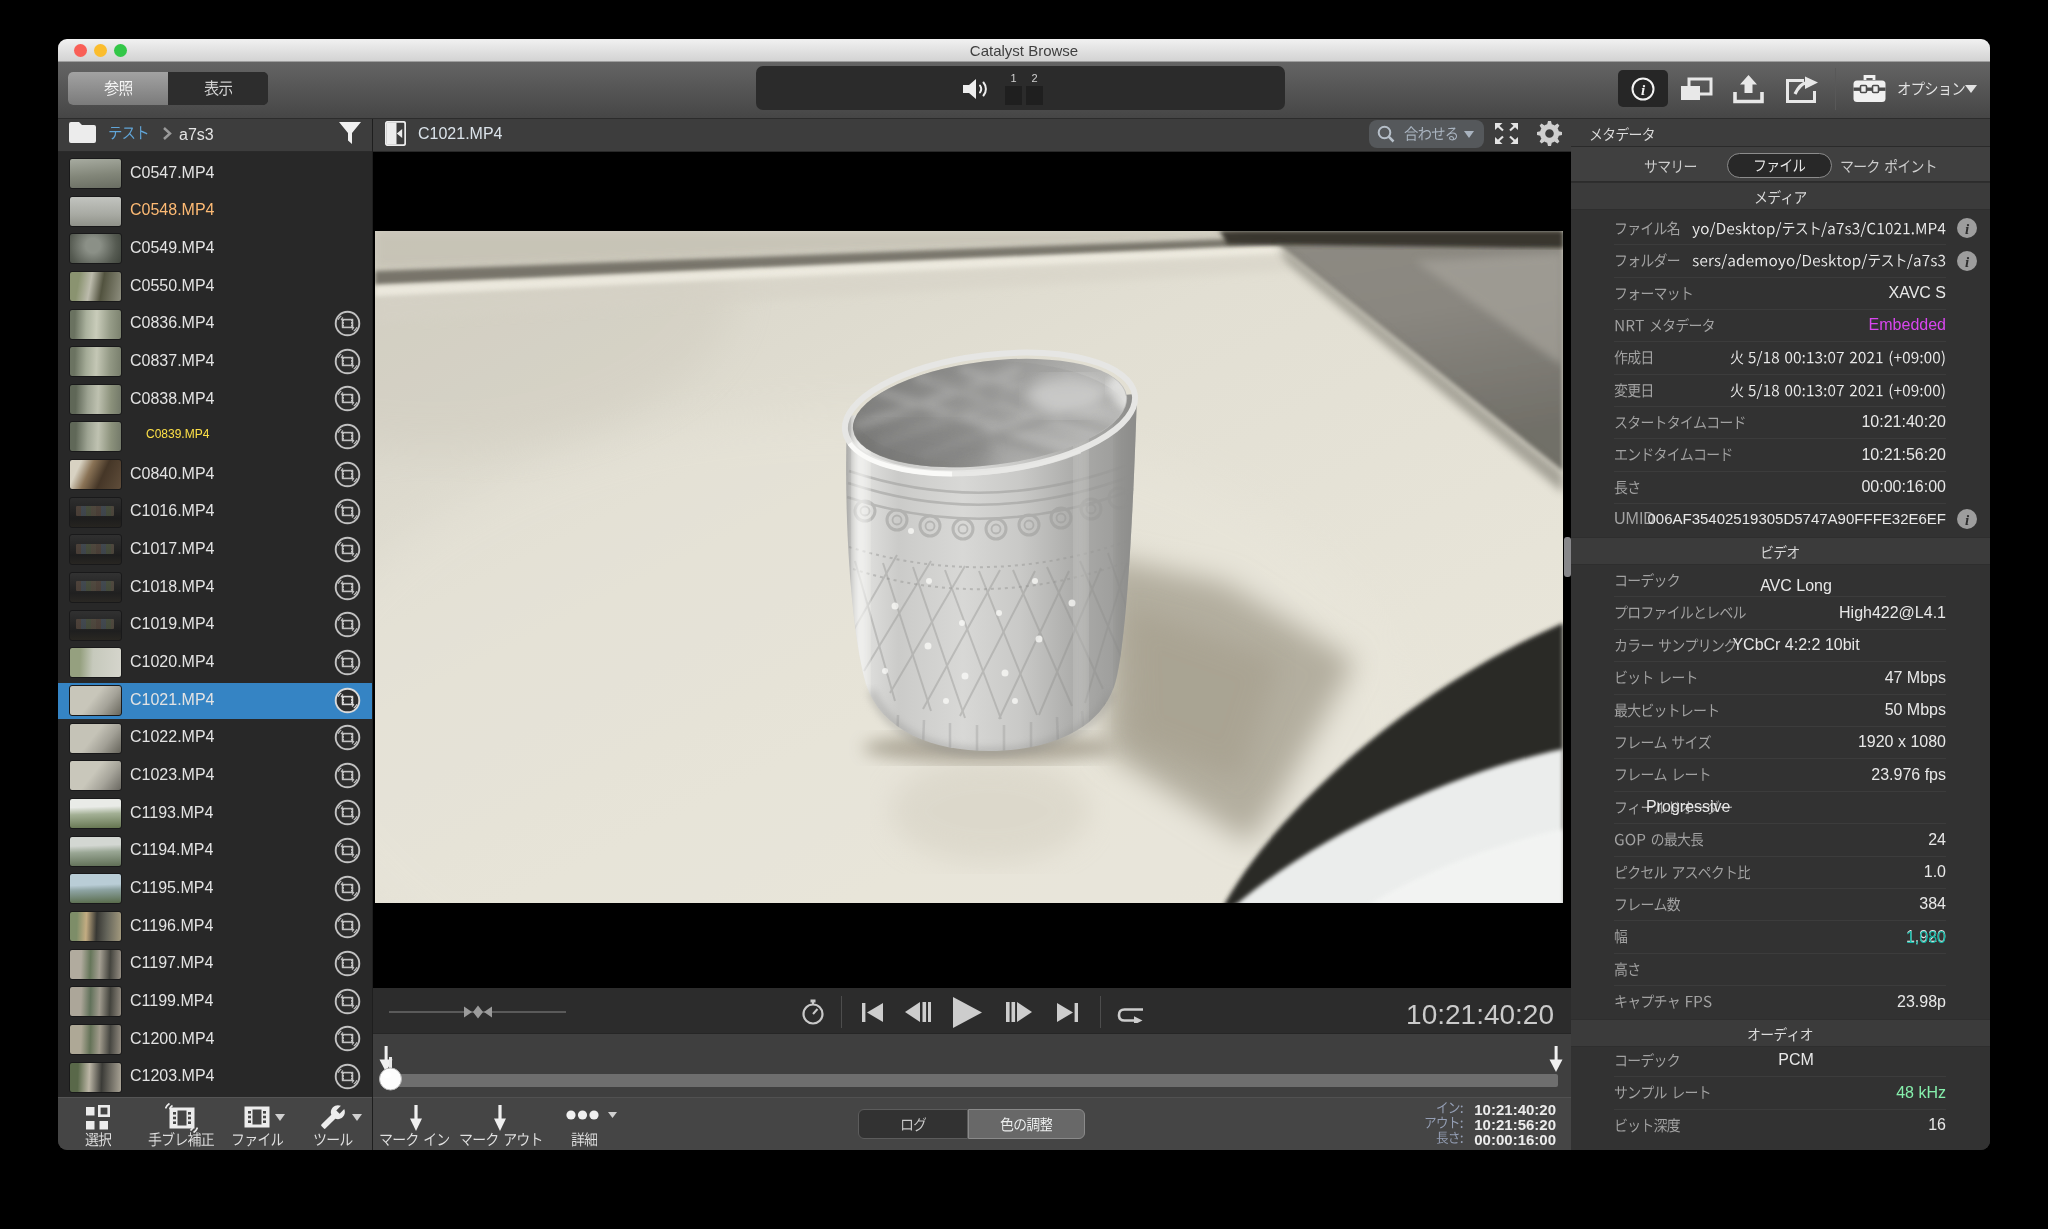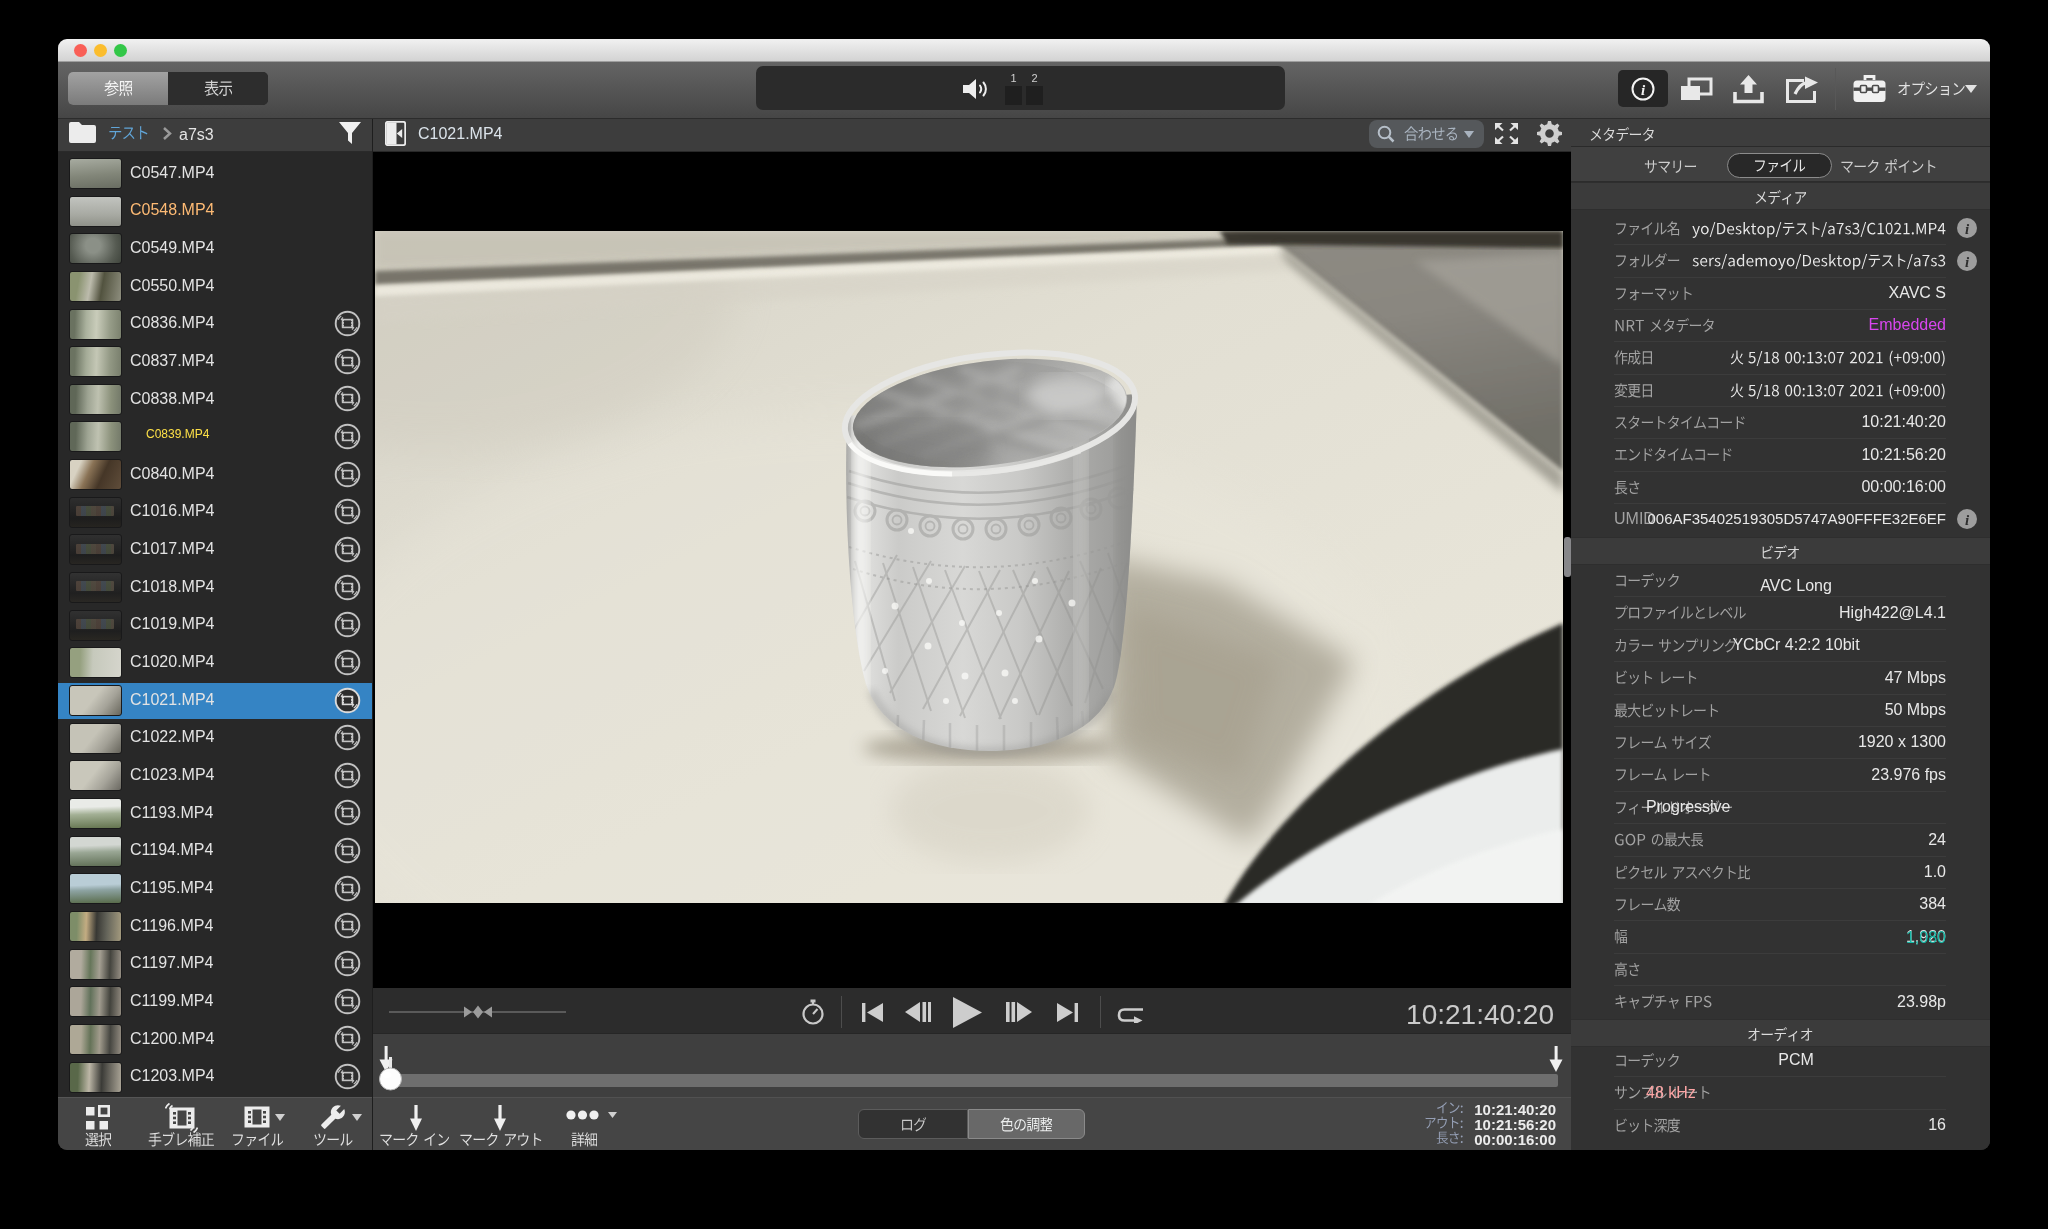--- a/index.html
+++ b/index.html
@@ -4,20 +4,21 @@
 html,body{width:2048px;height:1229px;background:#000;font-family:"Liberation Sans",sans-serif;overflow:hidden}
 .abs{position:absolute}
 #win{position:absolute;left:58px;top:39px;width:1932px;height:1111px;border-radius:9px;overflow:hidden;background:#323232}
 .tl{position:absolute;top:5px;width:13px;height:13px;border-radius:50%}
 </style></head><body>
 <div id="win">
     <div class="abs" style="left:0px;top:0px;width:1932px;height:23px;background:linear-gradient(#f1f1f1,#d3d3d3);border-bottom:1px solid #9e9e9e"></div>
     <div class="tl" style="left:16px;background:#f95f57"></div>
     <div class="tl" style="left:36px;background:#fbbd2e"></div>
     <div class="tl" style="left:56px;background:#33c748"></div>
+    <div class="abs" style="left:0px;top:3px;width:1932px;text-align:center;font-size:15px;color:#3f3f3f">Catalyst Browse</div>
     <div class="abs" style="left:0px;top:23px;width:1932px;height:57px;background:linear-gradient(#646464,#464646);border-bottom:1px solid #2c2c2c"></div>
     <div class="abs" style="left:10px;top:33px;width:200px;height:33px;border-radius:5px;overflow:hidden;border:1px solid #2b2b2b"></div>
     <div class="abs" style="left:10px;top:33px;width:100px;height:33px;background:linear-gradient(#a2a2a2,#7b7b7b);border-radius:5px 0 0 5px"></div>
     <div class="abs" style="left:110px;top:33px;width:100px;height:33px;background:#2d2d2d;border-radius:0 5px 5px 0"></div>
     <svg style="position:absolute;left:45.5px;top:40.4px" width="28.9" height="20.7" viewBox="0 -15.6 28.9 20.7">
       <path fill="#f6f6f6" d="M8.1 -6.9C7.1 -6 5.3 -5.3 3.8 -4.9C4.1 -4.7 4.3 -4.3 4.5 -4.1C6 -4.6 7.8 -5.4 9 -6.4ZM9.7 -4.9C8.4 -3.7 5.9 -2.8 3.7 -2.4C4 -2.1 4.2 -1.7 4.4 -1.4C6.7 -2 9.1 -3 10.6 -4.4ZM11.7 -2.9C10 -1.1 6.6 -0.1 2.9 0.4C3.1 0.7 3.3 1.1 3.4 1.5C7.3 0.9 10.8 -0.3 12.7 -2.4ZM0.8 -8.8V-7.7H4.6C3.4 -6.2 2 -5.1 0.3 -4.3C0.6 -4.1 1 -3.6 1.1 -3.3C3 -4.3 4.7 -5.7 6 -7.7H9.4C10.5 -5.9 12.4 -4.2 14.1 -3.4C14.3 -3.7 14.6 -4.1 14.9 -4.4C13.3 -5 11.7 -6.3 10.7 -7.7H14.5V-8.8H6.6C6.9 -9.3 7.1 -9.8 7.3 -10.3L12.1 -10.5C12.5 -10.1 12.9 -9.7 13.1 -9.4L14.1 -10.1C13.3 -11.1 11.6 -12.6 10.2 -13.6L9.3 -13C9.8 -12.5 10.4 -12.1 11 -11.6L5.2 -11.4C5.8 -12.2 6.4 -13.1 6.9 -13.9L5.6 -14.3C5.2 -13.4 4.5 -12.3 3.9 -11.4L1.4 -11.3L1.5 -10.2L6.1 -10.3C5.9 -9.8 5.6 -9.2 5.3 -8.8Z M22.5 -6.9H27V-4.3H22.5ZM21.5 -8V-3.3H28.1V-8ZM19.7 -2.1C19.8 -1 20 0.4 20 1.3L21.1 1.1C21.1 0.3 20.9 -1.2 20.7 -2.2ZM22.9 -2.2C23.3 -1.1 23.7 0.4 23.9 1.3L25 1C24.8 0.1 24.4 -1.3 24 -2.4ZM26 -2.3C26.8 -1.1 27.6 0.4 28 1.4L29.1 0.9C28.7 -0.1 27.8 -1.6 27.1 -2.7ZM17.1 -2.6C16.6 -1.4 15.8 0.1 15.1 0.9L16.2 1.4C16.9 0.5 17.7 -1 18.2 -2.3ZM17 -12.4H19.3V-9.4H17ZM17 -5V-8.3H19.3V-5ZM15.9 -13.5V-2.9H17V-3.8H20.3V-13.5ZM21 -13.6V-12.4H23.6C23.2 -10.9 22.5 -9.8 20.5 -9.2C20.7 -9 21 -8.5 21.2 -8.2C23.5 -9 24.3 -10.4 24.7 -12.4H27.4C27.3 -10.8 27.2 -10.2 27 -9.9C26.9 -9.8 26.8 -9.8 26.6 -9.8C26.3 -9.8 25.7 -9.8 25 -9.9C25.2 -9.6 25.3 -9.1 25.3 -8.8C26 -8.8 26.7 -8.8 27 -8.8C27.4 -8.8 27.7 -8.9 27.9 -9.2C28.3 -9.6 28.4 -10.6 28.6 -13.1C28.6 -13.3 28.6 -13.6 28.6 -13.6Z"></path>
     </svg>
     <svg style="position:absolute;left:145.6px;top:40.4px" width="28.9" height="20.7" viewBox="0 -15.6 28.9 20.7">
       <path fill="#d4d4d4" d="M2.1 0.2 2.5 1.4C4.3 0.9 7 0.1 9.4 -0.6L9.3 -1.7L5.4 -0.7V-4.6C6.3 -5.2 7.1 -5.9 7.7 -6.6C8.8 -2.7 10.8 0.1 14 1.3C14.2 1 14.6 0.4 14.8 0.2C13.1 -0.4 11.7 -1.4 10.7 -2.8C11.7 -3.5 13 -4.4 13.9 -5.3L13 -6.1C12.3 -5.3 11.1 -4.4 10.1 -3.7C9.6 -4.5 9.1 -5.5 8.8 -6.6H14.3V-7.8H8.2V-9.3H13.2V-10.4H8.2V-11.7H13.8V-12.9H8.2V-14.3H7V-12.9H1.5V-11.7H7V-10.4H2.2V-9.3H7V-7.8H1V-6.6H6.3C4.8 -5.2 2.4 -4 0.4 -3.3C0.7 -3.1 1 -2.6 1.2 -2.3C2.2 -2.7 3.3 -3.2 4.3 -3.8V-0.4Z M18 -6C17.4 -4 16.2 -2.2 15 -1C15.3 -0.8 15.8 -0.4 16 -0.2C17.2 -1.5 18.5 -3.5 19.2 -5.6ZM24.9 -5.4C26 -3.8 27.2 -1.6 27.6 -0.2L28.7 -0.7C28.3 -2.2 27.1 -4.3 26 -5.9ZM16.7 -13V-11.8H27.5V-13ZM15.4 -8.9V-7.6H21.5V-0.3C21.5 -0.1 21.4 0 21.1 0C20.8 0.1 19.8 0.1 18.8 0C19 0.4 19.2 1 19.2 1.3C20.6 1.3 21.5 1.3 22 1.1C22.6 0.9 22.7 0.5 22.7 -0.3V-7.6H28.8V-8.9Z"></path>
     </svg>
@@ -714,21 +715,21 @@
     <div class="abs" style="left:1588px;top:629.5px;width:300px;text-align:right;font-size:16px;color:#e8e8e8">47 Mbps</div>
     <div class="abs" style="left:1556px;top:655px;width:332px;height:1px;background:#3c3c3c"></div>
     <svg style="position:absolute;left:1556.0px;top:662.6px" width="105.4" height="18.9" viewBox="0 -14.3 105.4 18.9">
       <path fill="#a2a2a2" d="M3.5 -9.8H10.5V-8.7H3.5ZM3.5 -11.7H10.5V-10.6H3.5ZM2.5 -12.5V-7.9H11.5V-12.5ZM5.5 -6.1V-5H3V-6.1ZM0.7 -0.7 0.8 0.4 5.5 -0.3V1.2H6.5V0.3C6.7 0.5 7 0.9 7.1 1.1C8.1 0.8 9 0.2 9.9 -0.5C10.7 0.3 11.7 0.9 12.8 1.2C12.9 1 13.2 0.5 13.4 0.3C12.3 0 11.4 -0.5 10.6 -1.2C11.5 -2.1 12.2 -3.4 12.7 -4.9L12 -5.2L11.8 -5.1H7V-4.2H8.2L7.6 -4C8 -2.9 8.5 -2 9.2 -1.2C8.4 -0.6 7.4 -0.1 6.5 0.2V-6.1H13.1V-7.1H0.8V-6.1H2V-0.8ZM8.5 -4.2H11.4C11 -3.3 10.5 -2.5 9.9 -1.9C9.3 -2.5 8.8 -3.3 8.5 -4.2ZM5.5 -4.1V-3.1H3V-4.1ZM5.5 -2.2V-1.3L3 -0.9V-2.2Z M19.6 -13C19.6 -11.8 19.6 -10.2 19.4 -8.6H14V-7.4H19.2C18.7 -4.4 17.3 -1.4 13.8 0.2C14.1 0.5 14.4 0.9 14.6 1.2C18 -0.5 19.5 -3.5 20.2 -6.5C21.3 -3 23.1 -0.2 25.8 1.2C25.9 0.9 26.3 0.4 26.5 0.1C23.8 -1.1 22 -4 21 -7.4H26.3V-8.6H20.5C20.7 -10.2 20.7 -11.7 20.7 -13Z M36.5 -12.2 35.8 -11.8C36.1 -11.2 36.6 -10.3 36.9 -9.6L37.6 -10C37.4 -10.6 36.9 -11.6 36.5 -12.2ZM38 -12.8 37.3 -12.4C37.7 -11.8 38.2 -11 38.5 -10.3L39.2 -10.7C38.9 -11.2 38.4 -12.2 38 -12.8ZM30.2 -11.6H28.9C29 -11.3 29 -10.7 29 -10.4C29 -9.5 29 -3.3 29 -1.8C29 -0.6 29.6 -0 30.7 0.2C31.3 0.3 32.1 0.3 32.9 0.3C34.5 0.3 36.5 0.2 37.8 0V-1.4C36.6 -1.1 34.5 -0.9 33 -0.9C32.3 -0.9 31.6 -1 31.1 -1C30.5 -1.2 30.2 -1.4 30.2 -2.2V-5.6C31.9 -6.1 34.3 -6.9 35.9 -7.6C36.3 -7.8 36.8 -8 37.2 -8.2L36.7 -9.5C36.3 -9.2 35.9 -9 35.5 -8.8C34 -8.1 31.8 -7.3 30.2 -6.9V-10.4C30.2 -10.8 30.2 -11.3 30.2 -11.6Z M46.3 -8.9 45.2 -8.5C45.5 -7.8 46.2 -5.9 46.3 -5.2L47.4 -5.6C47.2 -6.3 46.5 -8.3 46.3 -8.9ZM51.3 -8.1 50.1 -8.5C49.9 -6.5 49.2 -4.5 48.2 -3.2C47 -1.6 45.3 -0.4 43.7 0.1L44.6 1.2C46.1 0.5 47.8 -0.7 49.1 -2.5C50.1 -3.9 50.7 -5.6 51.1 -7.3C51.2 -7.5 51.2 -7.7 51.3 -8.1ZM43 -8.2 42 -7.7C42.3 -7.2 43 -5 43.2 -4.2L44.3 -4.7C44 -5.5 43.3 -7.5 43 -8.2Z M57.4 -1.4C57.4 -0.8 57.4 -0 57.3 0.5H58.7C58.6 -0 58.6 -0.9 58.6 -1.4L58.6 -6.5C60.1 -5.9 62.5 -4.9 64 -4L64.5 -5.3C63.1 -6.1 60.4 -7.2 58.6 -7.9V-10.4C58.6 -10.8 58.6 -11.5 58.7 -12H57.3C57.4 -11.5 57.4 -10.8 57.4 -10.4C57.4 -9.1 57.4 -2.2 57.4 -1.4Z M69 -0.5 69.8 0.3C70 0.1 70.2 0 70.4 0C73.8 -1.1 76.7 -3 78.5 -5.5L77.9 -6.6C76.2 -4.1 72.9 -2.1 70.3 -1.3C70.3 -2.1 70.3 -8.6 70.3 -10.1C70.3 -10.6 70.3 -11.1 70.4 -11.5H69C69 -11.2 69.1 -10.5 69.1 -10.1C69.1 -8.6 69.1 -2.2 69.1 -1.3C69.1 -0.9 69.1 -0.7 69 -0.5Z M80.5 -6.7V-5.2C80.9 -5.2 81.6 -5.3 82.4 -5.3C83.5 -5.3 89 -5.3 90.1 -5.3C90.7 -5.3 91.3 -5.2 91.6 -5.2V-6.7C91.3 -6.7 90.8 -6.6 90.1 -6.6C89 -6.6 83.4 -6.6 82.4 -6.6C81.6 -6.6 80.9 -6.7 80.5 -6.7Z M96.9 -1.4C96.9 -0.8 96.9 -0 96.8 0.5H98.2C98.1 -0 98.1 -0.9 98.1 -1.4L98.1 -6.5C99.6 -5.9 102 -4.9 103.6 -4L104 -5.3C102.6 -6.1 99.9 -7.2 98.1 -7.9V-10.4C98.1 -10.8 98.1 -11.5 98.2 -12H96.8C96.9 -11.5 96.9 -10.8 96.9 -10.4C96.9 -9.1 96.9 -2.2 96.9 -1.4Z"></path>
     </svg>
     <div class="abs" style="left:1588px;top:661.9px;width:300px;text-align:right;font-size:16px;color:#e8e8e8">50 Mbps</div>
     <div class="abs" style="left:1556px;top:687px;width:332px;height:1px;background:#3c3c3c"></div>
     <svg style="position:absolute;left:1556.0px;top:695.0px" width="96.9" height="18.9" viewBox="0 -14.3 96.9 18.9">
       <path fill="#a2a2a2" d="M12 -10.3 11.2 -10.9C10.9 -10.8 10.6 -10.8 10.4 -10.8C9.8 -10.8 4.2 -10.8 3.4 -10.8C3 -10.8 2.4 -10.9 2 -10.9V-9.6C2.4 -9.6 2.9 -9.6 3.4 -9.6C4.2 -9.6 9.7 -9.6 10.5 -9.6C10.4 -8.1 9.7 -6 8.7 -4.6C7.5 -2.9 6 -1.6 3.3 -0.8L4.2 0.3C6.8 -0.6 8.5 -2 9.7 -3.8C10.8 -5.4 11.5 -7.9 11.8 -9.5C11.9 -9.8 11.9 -10.1 12 -10.3Z M16.3 -0.5 17.1 0.3C17.3 0.1 17.5 0 17.7 0C21.1 -1.1 24 -3 25.8 -5.5L25.2 -6.6C23.5 -4.1 20.2 -2.1 17.6 -1.3C17.6 -2.1 17.6 -8.6 17.6 -10.1C17.6 -10.6 17.6 -11.1 17.7 -11.5H16.3C16.3 -11.2 16.4 -10.5 16.4 -10.1C16.4 -8.6 16.4 -2.2 16.4 -1.3C16.4 -0.9 16.4 -0.7 16.3 -0.5Z M27.8 -6.7V-5.2C28.2 -5.2 28.9 -5.3 29.7 -5.3C30.8 -5.3 36.3 -5.3 37.4 -5.3C38 -5.3 38.6 -5.2 38.9 -5.2V-6.7C38.6 -6.7 38.1 -6.6 37.4 -6.6C36.3 -6.6 30.7 -6.6 29.7 -6.6C28.9 -6.6 28.2 -6.7 27.8 -6.7Z M41.9 -1.7C41.5 -1.7 41 -1.7 40.6 -1.7L40.8 -0.3C41.2 -0.3 41.6 -0.4 41.9 -0.4C43.8 -0.6 48.5 -1.2 50.6 -1.5C50.9 -0.7 51.2 -0 51.4 0.5L52.6 -0.1C52 -1.7 50.4 -4.8 49.5 -6.4L48.4 -5.8C48.9 -5.1 49.6 -3.9 50.1 -2.7C48.6 -2.4 45.9 -2.1 43.8 -1.9C44.5 -3.9 45.9 -8.7 46.3 -10.1C46.5 -10.8 46.7 -11.2 46.8 -11.6L45.4 -11.9C45.4 -11.5 45.3 -11.1 45.1 -10.4C44.8 -8.9 43.3 -3.9 42.6 -1.8Z M58.3 -9V-7.6C58.5 -7.6 59.1 -7.7 59.7 -7.7H61.2V-5.2C61.2 -4.6 61.1 -3.9 61.1 -3.8H62.4C62.3 -3.9 62.3 -4.6 62.3 -5.2V-7.7H66.3V-7C66.3 -2.7 65 -1.3 62.5 -0.3L63.4 0.7C66.6 -0.9 67.4 -3 67.4 -7.1V-7.7H68.9C69.5 -7.7 70.1 -7.6 70.2 -7.6V-8.9C70 -8.9 69.5 -8.9 68.9 -8.9H67.4V-10.8C67.4 -11.4 67.4 -11.9 67.5 -12.1H66.2C66.2 -11.9 66.3 -11.4 66.3 -10.8V-8.9H62.3V-10.8C62.3 -11.4 62.4 -11.8 62.4 -12H61.1C61.2 -11.6 61.2 -11.2 61.2 -10.8V-8.9H59.7C59.1 -8.9 58.4 -8.9 58.3 -9Z M71.7 -5.6 72.3 -4.4C74.2 -5.1 76.1 -6 77.6 -6.9V-1.2C77.6 -0.6 77.6 0.2 77.5 0.5H78.9C78.8 0.2 78.8 -0.6 78.8 -1.2V-7.7C80.2 -8.8 81.5 -10 82.6 -11.2L81.6 -12.1C80.7 -10.8 79.3 -9.5 77.8 -8.5C76.3 -7.4 74.1 -6.3 71.7 -5.6Z M94.3 -12.6 93.5 -12.3C93.9 -11.7 94.4 -10.7 94.6 -10.1L95.4 -10.5C95.1 -11.1 94.6 -12 94.3 -12.6ZM95.8 -13.2 95.1 -12.8C95.5 -12.2 95.9 -11.3 96.3 -10.7L97 -11.1C96.7 -11.6 96.2 -12.6 95.8 -13.2ZM94.6 -10.1 93.9 -10.7C93.6 -10.6 93.3 -10.6 92.8 -10.6C92.3 -10.6 88 -10.6 87.4 -10.6C87 -10.6 86.2 -10.6 86 -10.7V-9.3C86.2 -9.3 87 -9.3 87.4 -9.3C87.9 -9.3 92.4 -9.3 92.9 -9.3C92.5 -8.1 91.5 -6.2 90.6 -5C89.1 -3.2 87.1 -1.4 84.8 -0.4L85.7 0.6C87.8 -0.4 89.7 -2.1 91.1 -3.9C92.6 -2.5 94.1 -0.7 95 0.7L96 -0.2C95.1 -1.5 93.4 -3.5 91.9 -4.9C92.9 -6.3 93.8 -8.1 94.2 -9.4C94.3 -9.6 94.5 -10 94.6 -10.1Z"></path>
     </svg>
-    <div class="abs" style="left:1588px;top:694.3px;width:300px;text-align:right;font-size:16px;color:#e8e8e8">1920 x 1300</div>
+    <div class="abs" style="left:1588px;top:694.3px;width:300px;text-align:right;font-size:16px;color:#e8e8e8">1920 x 1080</div>
     <div class="abs" style="left:1556px;top:719px;width:332px;height:1px;background:#3c3c3c"></div>
     <svg style="position:absolute;left:1556.0px;top:727.4px" width="96.9" height="18.9" viewBox="0 -14.3 96.9 18.9">
       <path fill="#a2a2a2" d="M12 -10.3 11.2 -10.9C10.9 -10.8 10.6 -10.8 10.4 -10.8C9.8 -10.8 4.2 -10.8 3.4 -10.8C3 -10.8 2.4 -10.9 2 -10.9V-9.6C2.4 -9.6 2.9 -9.6 3.4 -9.6C4.2 -9.6 9.7 -9.6 10.5 -9.6C10.4 -8.1 9.7 -6 8.7 -4.6C7.5 -2.9 6 -1.6 3.3 -0.8L4.2 0.3C6.8 -0.6 8.5 -2 9.7 -3.8C10.8 -5.4 11.5 -7.9 11.8 -9.5C11.9 -9.8 11.9 -10.1 12 -10.3Z M16.3 -0.5 17.1 0.3C17.3 0.1 17.5 0 17.7 0C21.1 -1.1 24 -3 25.8 -5.5L25.2 -6.6C23.5 -4.1 20.2 -2.1 17.6 -1.3C17.6 -2.1 17.6 -8.6 17.6 -10.1C17.6 -10.6 17.6 -11.1 17.7 -11.5H16.3C16.3 -11.2 16.4 -10.5 16.4 -10.1C16.4 -8.6 16.4 -2.2 16.4 -1.3C16.4 -0.9 16.4 -0.7 16.3 -0.5Z M27.8 -6.7V-5.2C28.2 -5.2 28.9 -5.3 29.7 -5.3C30.8 -5.3 36.3 -5.3 37.4 -5.3C38 -5.3 38.6 -5.2 38.9 -5.2V-6.7C38.6 -6.7 38.1 -6.6 37.4 -6.6C36.3 -6.6 30.7 -6.6 29.7 -6.6C28.9 -6.6 28.2 -6.7 27.8 -6.7Z M41.9 -1.7C41.5 -1.7 41 -1.7 40.6 -1.7L40.8 -0.3C41.2 -0.3 41.6 -0.4 41.9 -0.4C43.8 -0.6 48.5 -1.2 50.6 -1.5C50.9 -0.7 51.2 -0 51.4 0.5L52.6 -0.1C52 -1.7 50.4 -4.8 49.5 -6.4L48.4 -5.8C48.9 -5.1 49.6 -3.9 50.1 -2.7C48.6 -2.4 45.9 -2.1 43.8 -1.9C44.5 -3.9 45.9 -8.7 46.3 -10.1C46.5 -10.8 46.7 -11.2 46.8 -11.6L45.4 -11.9C45.4 -11.5 45.3 -11.1 45.1 -10.4C44.8 -8.9 43.3 -3.9 42.6 -1.8Z M60.4 -0.5 61.3 0.3C61.5 0.1 61.7 0 61.8 0C65.3 -1.1 68.2 -3 70 -5.5L69.4 -6.6C67.6 -4.1 64.4 -2.1 61.7 -1.3C61.7 -2.1 61.7 -8.6 61.7 -10.1C61.7 -10.6 61.8 -11.1 61.8 -11.5H60.5C60.5 -11.2 60.6 -10.5 60.6 -10.1C60.6 -8.6 60.6 -2.2 60.6 -1.3C60.6 -0.9 60.5 -0.7 60.4 -0.5Z M71.9 -6.7V-5.2C72.4 -5.2 73.1 -5.3 73.9 -5.3C74.9 -5.3 80.5 -5.3 81.5 -5.3C82.2 -5.3 82.8 -5.2 83 -5.2V-6.7C82.7 -6.7 82.2 -6.6 81.5 -6.6C80.5 -6.6 74.9 -6.6 73.9 -6.6C73.1 -6.6 72.4 -6.7 71.9 -6.7Z M88.4 -1.4C88.4 -0.8 88.4 -0 88.3 0.5H89.7C89.6 -0 89.6 -0.9 89.6 -1.4L89.6 -6.5C91.1 -5.9 93.5 -4.9 95 -4L95.5 -5.3C94.1 -6.1 91.4 -7.2 89.6 -7.9V-10.4C89.6 -10.8 89.6 -11.5 89.7 -12H88.3C88.4 -11.5 88.4 -10.8 88.4 -10.4C88.4 -9.1 88.4 -2.2 88.4 -1.4Z"></path>
     </svg>
     <div class="abs" style="left:1588px;top:726.7px;width:300px;text-align:right;font-size:16px;color:#e8e8e8">23.976 fps</div>
     <div class="abs" style="left:1556px;top:752px;width:332px;height:1px;background:#3c3c3c"></div>
     <svg style="position:absolute;left:1556.0px;top:759.8px" width="118.6" height="18.9" viewBox="0 -14.3 118.6 18.9">
       <path fill="#a2a2a2" d="M12 -10.3 11.2 -10.9C10.9 -10.8 10.6 -10.8 10.4 -10.8C9.8 -10.8 4.2 -10.8 3.4 -10.8C3 -10.8 2.4 -10.9 2 -10.9V-9.6C2.4 -9.6 2.9 -9.6 3.4 -9.6C4.2 -9.6 9.7 -9.6 10.5 -9.6C10.4 -8.1 9.7 -6 8.7 -4.6C7.5 -2.9 6 -1.6 3.3 -0.8L4.2 0.3C6.8 -0.6 8.5 -2 9.7 -3.8C10.8 -5.4 11.5 -7.9 11.8 -9.5C11.9 -9.8 11.9 -10.1 12 -10.3Z M14.9 -4 15.4 -2.9C17 -3.4 18.6 -4.2 19.8 -4.9V-0.2C19.8 0.3 19.7 1 19.7 1.2H21C20.9 1 20.9 0.3 20.9 -0.2V-5.7C22.2 -6.6 23.4 -7.7 24.1 -8.6L23.2 -9.5C22.5 -8.5 21.2 -7.2 19.9 -6.3C18.8 -5.6 16.7 -4.5 14.9 -4Z M27.8 -6.7V-5.2C28.2 -5.2 28.9 -5.3 29.7 -5.3C30.8 -5.3 36.3 -5.3 37.4 -5.3C38 -5.3 38.6 -5.2 38.9 -5.2V-6.7C38.6 -6.7 38.1 -6.6 37.4 -6.6C36.3 -6.6 30.7 -6.6 29.7 -6.6C28.9 -6.6 28.2 -6.7 27.8 -6.7Z M46.8 -0.3 47.6 0.4C47.7 0.3 47.8 0.1 48 0C49.7 -0.9 51.6 -2.5 52.8 -4.3L52.1 -5.3C51.1 -3.6 49.4 -2.2 48.1 -1.5C48.1 -2 48.1 -9.5 48.1 -10.5C48.1 -11.1 48.1 -11.5 48.1 -11.6H46.8C46.9 -11.5 46.9 -11.1 46.9 -10.5C46.9 -9.5 46.9 -1.9 46.9 -1.2C46.9 -0.9 46.9 -0.6 46.8 -0.3ZM40.4 -0.4 41.5 0.4C42.7 -0.7 43.6 -2.2 44 -3.9C44.4 -5.4 44.4 -8.7 44.4 -10.5C44.4 -10.9 44.5 -11.4 44.5 -11.6H43.2C43.2 -11.3 43.3 -10.9 43.3 -10.4C43.3 -8.7 43.3 -5.6 42.9 -4.2C42.5 -2.7 41.6 -1.3 40.4 -0.4Z M61.9 -11.2 61.1 -10.8C61.5 -10.1 62 -9.2 62.3 -8.4L63.1 -8.8C62.8 -9.5 62.2 -10.6 61.9 -11.2ZM63.5 -11.9 62.8 -11.5C63.2 -10.8 63.7 -10 64.1 -9.2L64.9 -9.6C64.5 -10.4 63.9 -11.4 63.5 -11.9ZM57 -1.2C57 -0.6 56.9 0.2 56.9 0.7H58.2C58.2 0.2 58.1 -0.7 58.1 -1.2V-6.3C59.7 -5.7 62.1 -4.7 63.6 -3.8L64.1 -5.1C62.6 -5.9 60 -7 58.1 -7.6V-10.2C58.1 -10.6 58.2 -11.3 58.2 -11.8H56.8C56.9 -11.3 57 -10.6 57 -10.2C57 -8.9 57 -2 57 -1.2Z M67.1 -2.2 67.9 -1.2C70.4 -2.7 72.8 -5.2 74 -7L74 -1.4C74 -0.9 73.9 -0.7 73.5 -0.7C73 -0.7 72.2 -0.8 71.5 -0.9L71.6 0.3C72.3 0.4 73.1 0.4 73.9 0.4C74.7 0.4 75.1 0 75.1 -0.8C75.1 -2.7 75.1 -5.8 75 -8.2H77.3C77.6 -8.2 78.1 -8.1 78.4 -8.1V-9.4C78.1 -9.4 77.6 -9.3 77.2 -9.3H75L75 -10.8C75 -11.3 75 -11.7 75.1 -12.1H73.8C73.8 -11.8 73.9 -11.4 73.9 -10.8L74 -9.3H68.9C68.4 -9.3 68 -9.4 67.6 -9.4V-8.1C68 -8.1 68.4 -8.2 68.9 -8.2H73.5C72.4 -6.3 69.9 -3.7 67.1 -2.2Z M80.5 -6.7V-5.2C80.9 -5.2 81.6 -5.3 82.4 -5.3C83.5 -5.3 89 -5.3 90.1 -5.3C90.7 -5.3 91.3 -5.2 91.6 -5.2V-6.7C91.3 -6.7 90.8 -6.6 90.1 -6.6C89 -6.6 83.4 -6.6 82.4 -6.6C81.6 -6.6 80.9 -6.7 80.5 -6.7Z M104.4 -13.1 103.7 -12.8C104.1 -12.2 104.5 -11.3 104.8 -10.6L105.6 -11C105.3 -11.6 104.8 -12.6 104.4 -13.1ZM99.3 -11.8 98 -12.3C97.9 -11.9 97.7 -11.3 97.5 -11C96.9 -9.6 95.5 -7.3 93.1 -5.6L94 -4.8C95.6 -6 96.8 -7.5 97.7 -8.9H102.4C102.1 -7.7 101.4 -6 100.5 -4.6C99.5 -5.4 98.5 -6.2 97.6 -6.7L96.8 -5.9C97.7 -5.3 98.8 -4.4 99.8 -3.6C98.5 -2.1 96.7 -0.7 94.4 0.1L95.4 1.1C97.7 0.1 99.5 -1.3 100.7 -2.9C101.3 -2.4 101.8 -1.9 102.2 -1.5L103 -2.6C102.6 -3 102 -3.4 101.4 -3.9C102.5 -5.5 103.3 -7.3 103.6 -8.7C103.7 -9 103.8 -9.3 104 -9.6L103.3 -10L104 -10.4C103.7 -11 103.2 -11.9 102.9 -12.5L102.2 -12.1C102.5 -11.6 103 -10.6 103.3 -10L103 -10.2C102.8 -10.1 102.5 -10 102.1 -10H98.3L98.6 -10.6C98.8 -10.9 99 -11.4 99.3 -11.8Z M106.8 -6.7V-5.2C107.3 -5.2 108 -5.3 108.8 -5.3C109.8 -5.3 115.4 -5.3 116.4 -5.3C117 -5.3 117.6 -5.2 117.9 -5.2V-6.7C117.6 -6.7 117.1 -6.6 116.4 -6.6C115.4 -6.6 109.8 -6.6 108.8 -6.6C108 -6.6 107.2 -6.7 106.8 -6.7Z"></path>
     </svg>
     <div class="abs" style="left:1588px;top:759.1px;width:300px;text-align:left;font-size:16px;color:#e8e8e8">Progressive</div>
@@ -767,21 +768,21 @@
       <path fill="#dadada" d="M1.2 -2.2 2 -1.2C4.5 -2.7 6.9 -5.2 8.1 -7L8.1 -1.4C8.1 -0.9 8 -0.7 7.6 -0.7C7.1 -0.7 6.3 -0.8 5.7 -0.9L5.8 0.3C6.4 0.4 7.3 0.4 8 0.4C8.8 0.4 9.3 0 9.3 -0.8C9.2 -2.7 9.2 -5.8 9.2 -8.2H11.4C11.7 -8.2 12.2 -8.1 12.5 -8.1V-9.4C12.2 -9.4 11.7 -9.3 11.3 -9.3H9.2L9.1 -10.8C9.1 -11.3 9.2 -11.7 9.2 -12.1H7.9C8 -11.8 8 -11.4 8 -10.8L8.1 -9.3H3C2.6 -9.3 2.1 -9.4 1.7 -9.4V-8.1C2.1 -8.1 2.6 -8.2 3 -8.2H7.6C6.5 -6.3 4 -3.7 1.2 -2.2Z M14.6 -6.7V-5.2C15 -5.2 15.8 -5.3 16.5 -5.3C17.6 -5.3 23.1 -5.3 24.2 -5.3C24.8 -5.3 25.4 -5.2 25.7 -5.2V-6.7C25.4 -6.7 24.9 -6.6 24.2 -6.6C23.1 -6.6 17.6 -6.6 16.5 -6.6C15.8 -6.6 15 -6.7 14.6 -6.7Z M29.2 -11.3V-10C29.5 -10.1 30 -10.1 30.5 -10.1C31.3 -10.1 34.5 -10.1 35.3 -10.1C35.7 -10.1 36.2 -10.1 36.6 -10V-11.3C36.2 -11.3 35.7 -11.2 35.3 -11.2C34.5 -11.2 31.3 -11.2 30.5 -11.2C30 -11.2 29.6 -11.3 29.2 -11.3ZM37.3 -12.6 36.6 -12.2C36.9 -11.7 37.4 -10.7 37.7 -10.1L38.4 -10.5C38.2 -11.1 37.6 -12 37.3 -12.6ZM38.8 -13.2 38.1 -12.9C38.5 -12.3 38.9 -11.4 39.3 -10.7L40 -11.1C39.7 -11.7 39.2 -12.6 38.8 -13.2ZM27.5 -7.4V-6.2C27.9 -6.2 28.3 -6.2 28.7 -6.2H32.9C32.9 -4.7 32.7 -3.4 32.1 -2.3C31.6 -1.4 30.6 -0.5 29.5 0L30.5 0.9C31.7 0.2 32.8 -0.9 33.3 -1.9C33.8 -3.1 34 -4.5 34.1 -6.2H37.9C38.2 -6.2 38.7 -6.2 39 -6.2V-7.4C38.6 -7.4 38.2 -7.4 37.9 -7.4C37.1 -7.4 29.5 -7.4 28.7 -7.4C28.3 -7.4 27.9 -7.4 27.5 -7.4Z M41.2 -4 41.8 -2.9C43.3 -3.4 45 -4.2 46.1 -4.9V-0.2C46.1 0.3 46.1 1 46.1 1.2H47.4C47.3 1 47.3 0.3 47.3 -0.2V-5.7C48.6 -6.6 49.7 -7.7 50.4 -8.6L49.6 -9.5C48.9 -8.5 47.6 -7.2 46.2 -6.3C45.1 -5.6 43.1 -4.5 41.2 -4Z M53.9 -2.2 54.7 -1.2C57.2 -2.7 59.6 -5.2 60.8 -7L60.8 -1.4C60.8 -0.9 60.7 -0.7 60.3 -0.7C59.8 -0.7 59 -0.8 58.4 -0.9L58.5 0.3C59.1 0.4 60 0.4 60.7 0.4C61.5 0.4 62 0 62 -0.8C61.9 -2.7 61.9 -5.8 61.9 -8.2H64.1C64.4 -8.2 64.9 -8.1 65.2 -8.1V-9.4C64.9 -9.4 64.4 -9.3 64 -9.3H61.9L61.8 -10.8C61.8 -11.3 61.9 -11.7 61.9 -12.1H60.6C60.7 -11.8 60.7 -11.4 60.7 -10.8L60.8 -9.3H55.7C55.3 -9.3 54.8 -9.4 54.4 -9.4V-8.1C54.8 -8.1 55.3 -8.2 55.7 -8.2H60.3C59.2 -6.3 56.7 -3.7 53.9 -2.2Z"></path>
     </svg>
     <svg style="position:absolute;left:1556.0px;top:1012.7px" width="65.9" height="18.9" viewBox="0 -14.3 65.9 18.9">
       <path fill="#a2a2a2" d="M2.2 -2.1V-0.7C2.6 -0.7 3.2 -0.7 3.8 -0.7H10.6L10.6 0.1H11.8C11.8 -0.1 11.8 -0.8 11.8 -1.4V-9.4C11.8 -9.7 11.8 -10.2 11.8 -10.6C11.6 -10.6 11.1 -10.5 10.8 -10.5H3.9C3.5 -10.5 2.9 -10.6 2.4 -10.6V-9.3C2.7 -9.3 3.4 -9.3 3.9 -9.3H10.6V-2H3.8C3.2 -2 2.6 -2 2.2 -2.1Z M14.6 -6.7V-5.2C15 -5.2 15.8 -5.3 16.5 -5.3C17.6 -5.3 23.1 -5.3 24.2 -5.3C24.8 -5.3 25.4 -5.2 25.7 -5.2V-6.7C25.4 -6.7 24.9 -6.6 24.2 -6.6C23.1 -6.6 17.6 -6.6 16.5 -6.6C15.8 -6.6 15 -6.7 14.6 -6.7Z M29.2 -11.3V-10C29.5 -10.1 30 -10.1 30.5 -10.1C31.3 -10.1 34.5 -10.1 35.3 -10.1C35.7 -10.1 36.2 -10.1 36.6 -10V-11.3C36.2 -11.3 35.7 -11.2 35.3 -11.2C34.5 -11.2 31.3 -11.2 30.5 -11.2C30 -11.2 29.6 -11.3 29.2 -11.3ZM37.3 -12.6 36.6 -12.2C36.9 -11.7 37.4 -10.7 37.7 -10.1L38.4 -10.5C38.2 -11.1 37.6 -12 37.3 -12.6ZM38.8 -13.2 38.1 -12.9C38.5 -12.3 38.9 -11.4 39.3 -10.7L40 -11.1C39.7 -11.7 39.2 -12.6 38.8 -13.2ZM27.5 -7.4V-6.2C27.9 -6.2 28.3 -6.2 28.7 -6.2H32.9C32.9 -4.7 32.7 -3.4 32.1 -2.3C31.6 -1.4 30.6 -0.5 29.5 0L30.5 0.9C31.7 0.2 32.8 -0.9 33.3 -1.9C33.8 -3.1 34 -4.5 34.1 -6.2H37.9C38.2 -6.2 38.7 -6.2 39 -6.2V-7.4C38.6 -7.4 38.2 -7.4 37.9 -7.4C37.1 -7.4 29.5 -7.4 28.7 -7.4C28.3 -7.4 27.9 -7.4 27.5 -7.4Z M46.3 -8.9 45.2 -8.5C45.5 -7.8 46.2 -5.9 46.3 -5.2L47.4 -5.6C47.2 -6.3 46.5 -8.3 46.3 -8.9ZM51.3 -8.1 50.1 -8.5C49.9 -6.5 49.2 -4.5 48.2 -3.2C47 -1.6 45.3 -0.4 43.7 0.1L44.6 1.2C46.1 0.5 47.8 -0.7 49.1 -2.5C50.1 -3.9 50.7 -5.6 51.1 -7.3C51.2 -7.5 51.2 -7.7 51.3 -8.1ZM43 -8.2 42 -7.7C42.3 -7.2 43 -5 43.2 -4.2L44.3 -4.7C44 -5.5 43.3 -7.5 43 -8.2Z M60.2 -12 58.9 -12.5C58.8 -12.1 58.6 -11.5 58.5 -11.3C57.9 -9.9 56.5 -7.6 54.1 -6L55 -5.2C56.6 -6.4 57.7 -7.8 58.6 -9.1H63.3C63 -7.6 62.2 -5.6 61.1 -4.2C59.8 -2.6 58.1 -1.2 55.5 -0.3L56.5 0.7C59.1 -0.4 60.8 -1.8 62.1 -3.5C63.3 -5.2 64.2 -7.3 64.5 -8.9C64.6 -9.1 64.8 -9.5 64.9 -9.7L63.9 -10.3C63.7 -10.2 63.4 -10.2 63 -10.2H59.2L59.6 -10.8C59.7 -11.1 60 -11.6 60.2 -12Z"></path>
     </svg>
     <div class="abs" style="left:1588px;top:1012px;width:300px;text-align:center;font-size:16px;color:#e8e8e8">PCM</div>
     <div class="abs" style="left:1556px;top:1037px;width:332px;height:1px;background:#3c3c3c"></div>
     <svg style="position:absolute;left:1556.0px;top:1045.2px" width="96.9" height="18.9" viewBox="0 -14.3 96.9 18.9">
       <path fill="#a2a2a2" d="M0.9 -9V-7.6C1.1 -7.6 1.7 -7.7 2.3 -7.7H3.8V-5.2C3.8 -4.6 3.8 -3.9 3.8 -3.8H5C5 -3.9 5 -4.6 5 -5.2V-7.7H8.9V-7C8.9 -2.7 7.7 -1.3 5.1 -0.3L6.1 0.7C9.2 -0.9 10 -3 10 -7.1V-7.7H11.6C12.2 -7.7 12.7 -7.6 12.9 -7.6V-8.9C12.7 -8.9 12.2 -8.9 11.6 -8.9H10V-10.8C10 -11.4 10.1 -11.9 10.1 -12.1H8.9C8.9 -11.9 8.9 -11.4 8.9 -10.8V-8.9H5V-10.8C5 -11.4 5 -11.8 5 -12H3.8C3.8 -11.6 3.8 -11.2 3.8 -10.8V-8.9H2.3C1.7 -8.9 1.1 -8.9 0.9 -9Z M16.3 -11.4 15.5 -10.4C16.6 -9.6 18.3 -8 19 -7.2L19.9 -8.2C19.1 -9 17.3 -10.6 16.3 -11.4ZM15.1 -1 15.9 0.3C18.2 -0.2 20 -1.1 21.4 -2.1C23.5 -3.6 25.1 -5.7 26.1 -7.6L25.4 -8.9C24.6 -7 22.9 -4.7 20.7 -3.2C19.4 -2.3 17.6 -1.4 15.1 -1Z M37.6 -11.1C37.6 -11.7 38 -12.2 38.5 -12.2C39 -12.2 39.4 -11.7 39.4 -11.1C39.4 -10.6 39 -10.1 38.5 -10.1C38 -10.1 37.6 -10.6 37.6 -11.1ZM36.9 -11.1C36.9 -11 37 -10.8 37 -10.6L36.6 -10.6C35.9 -10.6 30.4 -10.6 29.6 -10.6C29.1 -10.6 28.6 -10.7 28.2 -10.7V-9.3C28.5 -9.4 29 -9.4 29.6 -9.4C30.4 -9.4 35.9 -9.4 36.7 -9.4C36.5 -7.9 35.8 -5.8 34.9 -4.3C33.7 -2.7 32.1 -1.4 29.4 -0.6L30.4 0.5C32.9 -0.3 34.6 -1.8 35.9 -3.6C37 -5.2 37.6 -7.7 37.9 -9.3L38 -9.5C38.1 -9.4 38.3 -9.4 38.5 -9.4C39.4 -9.4 40.1 -10.2 40.1 -11.1C40.1 -12.1 39.4 -12.9 38.5 -12.9C37.6 -12.9 36.9 -12.1 36.9 -11.1Z M46.8 -0.3 47.6 0.4C47.7 0.3 47.8 0.1 48 0C49.7 -0.9 51.6 -2.5 52.8 -4.3L52.1 -5.3C51.1 -3.6 49.4 -2.2 48.1 -1.5C48.1 -2 48.1 -9.5 48.1 -10.5C48.1 -11.1 48.1 -11.5 48.1 -11.6H46.8C46.9 -11.5 46.9 -11.1 46.9 -10.5C46.9 -9.5 46.9 -1.9 46.9 -1.2C46.9 -0.9 46.9 -0.6 46.8 -0.3ZM40.4 -0.4 41.5 0.4C42.7 -0.7 43.6 -2.2 44 -3.9C44.4 -5.4 44.4 -8.7 44.4 -10.5C44.4 -10.9 44.5 -11.4 44.5 -11.6H43.2C43.2 -11.3 43.3 -10.9 43.3 -10.4C43.3 -8.7 43.3 -5.6 42.9 -4.2C42.5 -2.7 41.6 -1.3 40.4 -0.4Z M60.4 -0.5 61.3 0.3C61.5 0.1 61.7 0 61.8 0C65.3 -1.1 68.2 -3 70 -5.5L69.4 -6.6C67.6 -4.1 64.4 -2.1 61.7 -1.3C61.7 -2.1 61.7 -8.6 61.7 -10.1C61.7 -10.6 61.8 -11.1 61.8 -11.5H60.5C60.5 -11.2 60.6 -10.5 60.6 -10.1C60.6 -8.6 60.6 -2.2 60.6 -1.3C60.6 -0.9 60.5 -0.7 60.4 -0.5Z M71.9 -6.7V-5.2C72.4 -5.2 73.1 -5.3 73.9 -5.3C74.9 -5.3 80.5 -5.3 81.5 -5.3C82.2 -5.3 82.8 -5.2 83 -5.2V-6.7C82.7 -6.7 82.2 -6.6 81.5 -6.6C80.5 -6.6 74.9 -6.6 73.9 -6.6C73.1 -6.6 72.4 -6.7 71.9 -6.7Z M88.4 -1.4C88.4 -0.8 88.4 -0 88.3 0.5H89.7C89.6 -0 89.6 -0.9 89.6 -1.4L89.6 -6.5C91.1 -5.9 93.5 -4.9 95 -4L95.5 -5.3C94.1 -6.1 91.4 -7.2 89.6 -7.9V-10.4C89.6 -10.8 89.6 -11.5 89.7 -12H88.3C88.4 -11.5 88.4 -10.8 88.4 -10.4C88.4 -9.1 88.4 -2.2 88.4 -1.4Z"></path>
     </svg>
-    <div class="abs" style="left:1588px;top:1044.5px;width:300px;text-align:left;font-size:16px;color:#fca5a5">48 kHz</div>
+    <div class="abs" style="left:1588px;top:1044.5px;width:300px;text-align:right;font-size:16px;color:#86efac">48 kHz</div>
     <div class="abs" style="left:1556px;top:1070px;width:332px;height:1px;background:#3c3c3c"></div>
     <svg style="position:absolute;left:1556.0px;top:1077.7px" width="65.9" height="18.9" viewBox="0 -14.3 65.9 18.9">
       <path fill="#a2a2a2" d="M10.2 -12.2 9.4 -11.8C9.8 -11.2 10.3 -10.3 10.5 -9.6L11.3 -10C11 -10.6 10.5 -11.6 10.2 -12.2ZM11.7 -12.8 11 -12.4C11.3 -11.8 11.8 -11 12.1 -10.3L12.9 -10.7C12.6 -11.2 12.1 -12.2 11.7 -12.8ZM3.9 -11.6H2.6C2.7 -11.3 2.7 -10.7 2.7 -10.4C2.7 -9.5 2.7 -3.3 2.7 -1.8C2.7 -0.6 3.3 -0 4.4 0.2C4.9 0.3 5.8 0.3 6.6 0.3C8.1 0.3 10.2 0.2 11.4 0V-1.4C10.3 -1.1 8.1 -0.9 6.6 -0.9C6 -0.9 5.2 -1 4.8 -1C4.1 -1.2 3.8 -1.4 3.8 -2.2V-5.6C5.6 -6.1 8 -6.9 9.5 -7.6C9.9 -7.8 10.4 -8 10.8 -8.2L10.4 -9.5C10 -9.2 9.5 -9 9.1 -8.8C7.7 -8.1 5.5 -7.3 3.8 -6.9V-10.4C3.8 -10.8 3.9 -11.3 3.9 -11.6Z M19.9 -8.9 18.9 -8.5C19.2 -7.8 19.8 -5.9 20 -5.2L21 -5.6C20.8 -6.3 20.1 -8.3 19.9 -8.9ZM25 -8.1 23.8 -8.5C23.6 -6.5 22.8 -4.5 21.8 -3.2C20.7 -1.6 18.9 -0.4 17.3 0.1L18.2 1.2C19.8 0.5 21.5 -0.7 22.8 -2.5C23.8 -3.9 24.4 -5.6 24.8 -7.3C24.8 -7.5 24.9 -7.7 25 -8.1ZM16.7 -8.2 15.6 -7.7C15.9 -7.2 16.7 -5 16.9 -4.2L17.9 -4.7C17.7 -5.5 17 -7.5 16.7 -8.2Z M31.1 -1.4C31.1 -0.8 31 -0 31 0.5H32.3C32.3 -0 32.2 -0.9 32.2 -1.4L32.2 -6.5C33.8 -5.9 36.2 -4.9 37.7 -4L38.2 -5.3C36.7 -6.1 34.1 -7.2 32.2 -7.9V-10.4C32.2 -10.8 32.3 -11.5 32.3 -12H30.9C31 -11.5 31.1 -10.8 31.1 -10.4C31.1 -9.1 31.1 -2.2 31.1 -1.4Z M40.7 -12C41.6 -11.5 42.6 -10.8 43.2 -10.2L43.8 -11.1C43.3 -11.7 42.2 -12.4 41.3 -12.8ZM40.1 -7.7C41 -7.4 42.1 -6.8 42.6 -6.3L43.2 -7.3C42.6 -7.8 41.5 -8.3 40.6 -8.6ZM40.4 0.4 41.4 1.1C42.1 -0.4 42.9 -2.3 43.6 -3.9L42.8 -4.6C42.1 -2.8 41.1 -0.8 40.4 0.4ZM47.7 -6.9V-5.1H43.9V-4.1H47.1C46.2 -2.5 44.7 -1 43.2 -0.3C43.4 -0.1 43.7 0.3 43.9 0.6C45.3 -0.2 46.7 -1.7 47.7 -3.4V1.2H48.7V-3.6C49.6 -1.9 51 -0.4 52.2 0.5C52.4 0.2 52.7 -0.3 53 -0.5C51.7 -1.2 50.3 -2.6 49.4 -4.1H52.8V-5.1H48.7V-6.9ZM44.1 -12.3V-9.5H45V-11.3H46.7C46.6 -9.1 46.2 -8 43.9 -7.4C44.1 -7.1 44.3 -6.7 44.4 -6.5C47 -7.2 47.6 -8.6 47.7 -11.3H49.1V-8.4C49.1 -7.3 49.3 -7.1 50.3 -7.1C50.5 -7.1 51.5 -7.1 51.7 -7.1C52.5 -7.1 52.8 -7.4 52.9 -8.8C52.6 -8.9 52.2 -9.1 52 -9.2C52 -8.2 51.9 -8 51.6 -8C51.4 -8 50.6 -8 50.4 -8C50.1 -8 50 -8.1 50 -8.4V-11.3H51.7V-9.7H52.7V-12.3Z M58.1 -10V-8.7H55.8V-7.7H58.1V-5.1H63.5V-7.7H65.8V-8.7H63.5V-10H62.5V-8.7H59.1V-10ZM62.5 -7.7V-6.1H59.1V-7.7ZM63.3 -3.2C62.7 -2.4 61.9 -1.7 60.9 -1.2C60 -1.8 59.2 -2.4 58.6 -3.2ZM56 -4.2V-3.2H58.2L57.6 -3C58.2 -2.1 58.9 -1.3 59.8 -0.7C58.5 -0.2 57 0.1 55.5 0.3C55.7 0.5 55.9 1 55.9 1.2C57.7 1 59.4 0.6 60.9 -0.1C62.2 0.6 63.8 1 65.5 1.3C65.6 1 65.9 0.5 66.1 0.3C64.6 0.1 63.2 -0.2 62 -0.7C63.2 -1.5 64.2 -2.5 64.8 -3.8L64.1 -4.2L64 -4.2ZM54.4 -11.5V-7C54.4 -4.8 54.3 -1.6 53.1 0.6C53.4 0.7 53.8 1.1 54 1.3C55.2 -1.1 55.4 -4.6 55.4 -7V-10.4H65.9V-11.5H60.6V-13H59.5V-11.5Z"></path>
     </svg>
     <div class="abs" style="left:1588px;top:1077px;width:300px;text-align:right;font-size:16px;color:#e8e8e8">16</div>
     <svg class="abs" style="left:317px;top:192px" width="1188" height="672" viewBox="0 0 1188 672">
 <defs>
 <linearGradient id="tbl" x1="0" y1="0" x2="0.9" y2="1">
  <stop offset="0" stop-color="#d6d3c7"></stop>
           <stop offset="0.4" stop-color="#e2dfd3"></stop>

